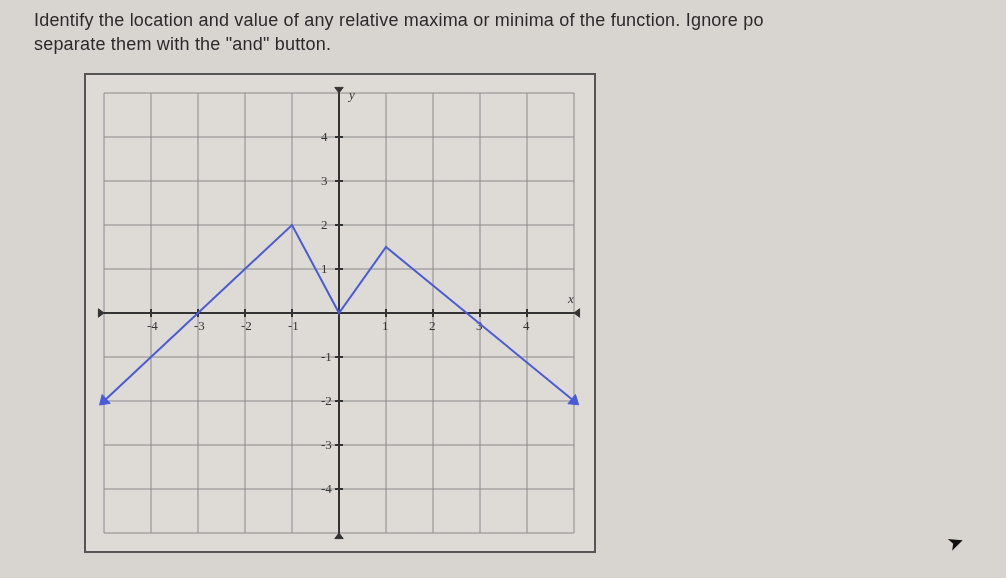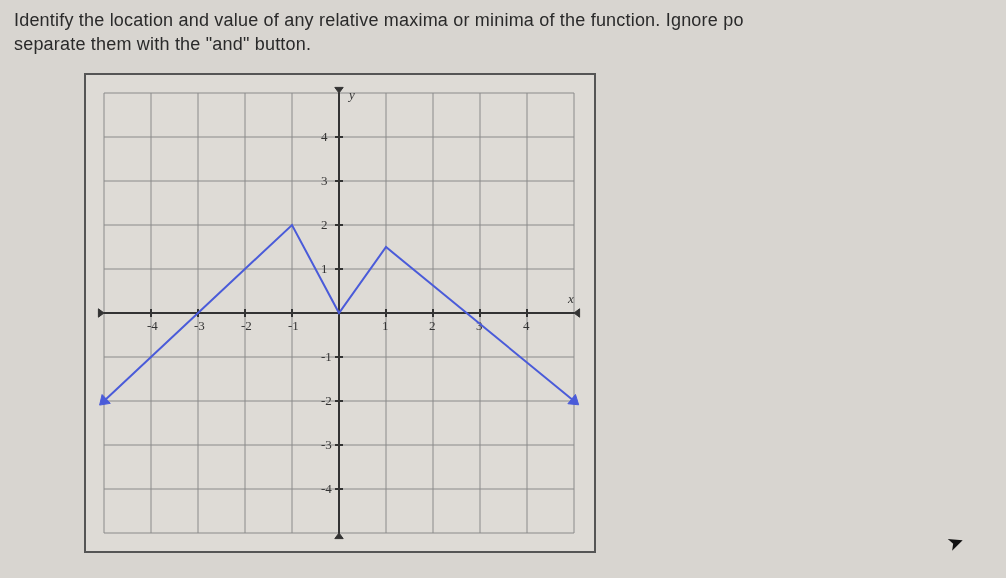--- a/index.html
+++ b/index.html
@@ -14,20 +14,21 @@
   }
   .page {
     padding: 8px 14px;
   }
   .question-text {
     color: #2a2a2a;
     font-size: 18px;
     line-height: 1.35;
     margin-bottom: 12px;
     letter-spacing: 0.2px;
+    margin-left: 20px;
   }
   .chart-box {
     margin-left: 70px;
     margin-top: 4px;
     display: inline-block;
     position: relative;
     background: #dedbd6;
     border: 2px solid #555;
     padding: 8px 10px 8px 8px;
   }

